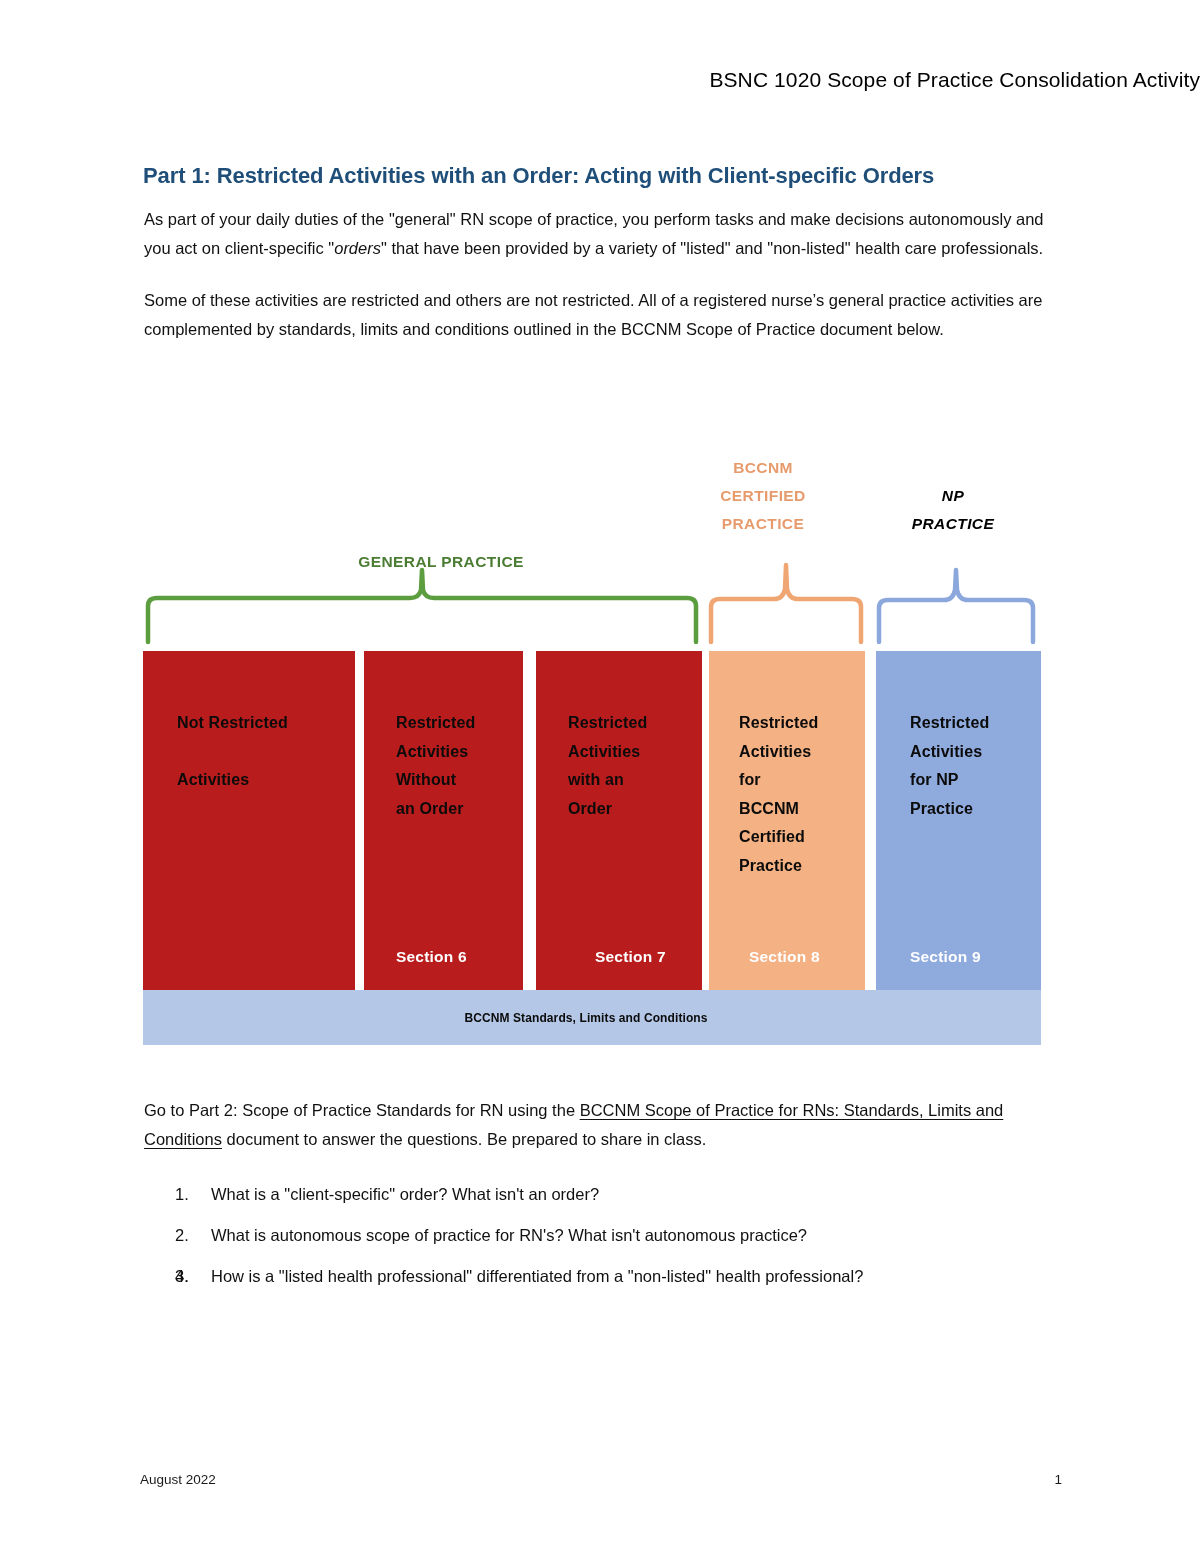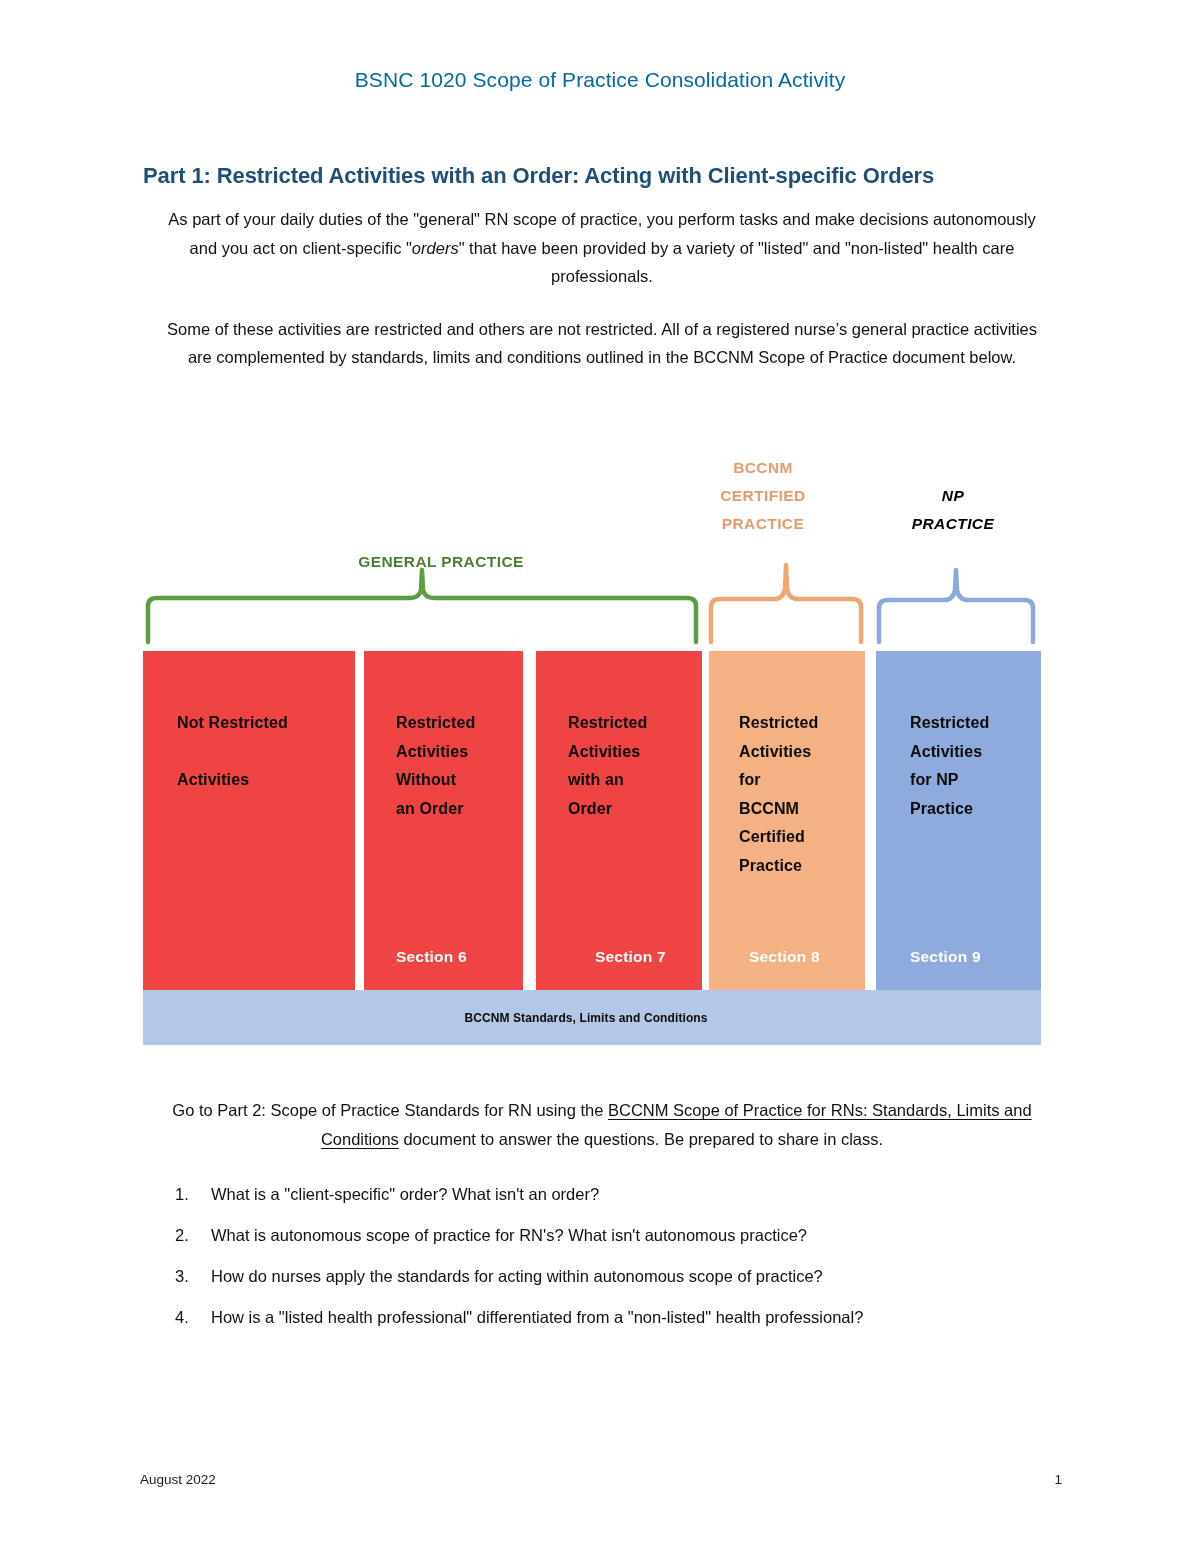--- a/index.html
+++ b/index.html
@@ -20,24 +20,24 @@
     inset: 0;
     background: #fff;
   }
 
   
   .doc-title {
     position: absolute;
     left: 0;
     top: 68px;
     width: 1200px;
-    text-align: center;
+    text-align: right;
     font-size: 21px;
     font-weight: 400;
-    color: #0369a1;
+    color: #000000;
     letter-spacing: 0.1px;
   }
 
   
   .body-col {
     position: absolute;
     left: 143px;
     top: 163px;
     width: 904px;
   }
@@ -45,22 +45,22 @@
     font-size: 22px;
     font-weight: bold;
     color: #1F4E79;
     letter-spacing: -0.1px;
     margin: 0 0 16px 0;
   }
   .para {
     font-size: 16.5px;
     line-height: 28.5px;
     color: #111;
-    margin: 0 0 24px 14px;
-    text-align: center;
+    margin: 0 0 24px 1px;
+    text-align: left;
   }
   .para em { font-style: italic; }
 
   
   .diagram {
     position: absolute;
     left: 143px;
     top: 440px;
     width: 898px;
     height: 610px;
@@ -110,21 +110,21 @@
     width: 898px;
     height: 339px;
   }
   .col {
     position: absolute;
     top: 0;
     height: 339px;
     box-sizing: border-box;
     padding: 58px 0 0 32px;
   }
-  .col-green  { background: #ef4444; }
+  .col-green  { background: #b91c1c; }
   .col-orange { background: #F4B183; }
   .col-blue   { background: #8FAADC; }
 
   .col-1 { left: 0px;   width: 212px; }
   .col-2 { left: 221px; width: 159px; }
   .col-3 { left: 393px; width: 166px; }
   .col-4 { left: 566px; width: 156px; }
   .col-5 { left: 733px; width: 165px; }
 
   .col-title {
@@ -310,21 +310,20 @@
     <li class="qitem">
       <span class="qnum">1.</span>
       <span>What is a "client-specific" order? What isn't an order?</span>
     </li>
     <li class="qitem">
       <span class="qnum">2.</span>
       <span>What is autonomous scope of practice for RN's? What isn't autonomous practice?</span>
     </li>
     <li class="qitem">
       <span class="qnum">3.</span>
-      <span>How do nurses apply the standards for acting within autonomous scope of practice?</span>
     </li>
     <li class="qitem">
       <span class="qnum">4.</span>
       <span>How is a "listed health professional" differentiated from a "non-listed" health professional?</span>
     </li>
   </ol>
 
   <div class="page-footer">
     <span>August 2022</span>
     <span>1</span>

